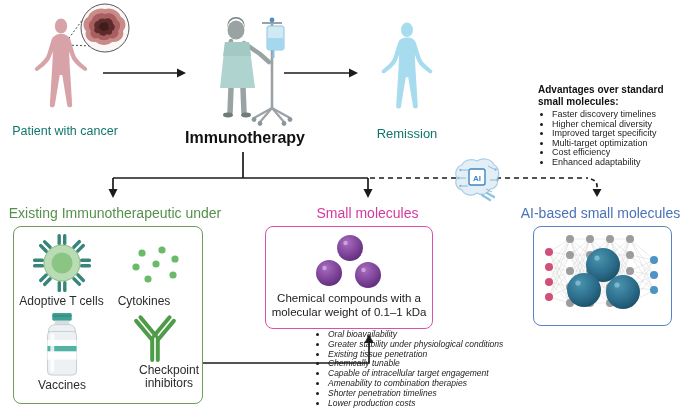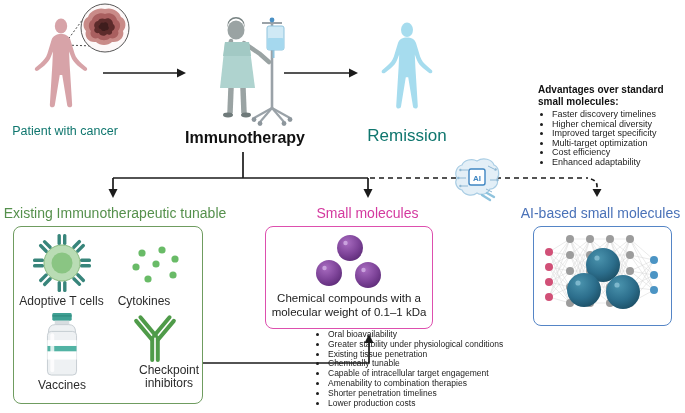--- a/index.html
+++ b/index.html
@@ -23,21 +23,21 @@
   .box.pink{border:1.5px solid #dd4fae;width:166px;height:101px;left:265px;top:226px;}
   .box.blue{border:1.5px solid #5585c6;width:137px;height:98px;left:533px;top:226px;}
   .agent-label{position:absolute;font-size:12px;color:#2b2b2b;text-align:center;line-height:13px;}
   .caption{position:absolute;left:0;top:64px;width:100%;text-align:center;
     font-size:11.5px;line-height:14px;color:#222;}
   .adv{left:538px;top:84px;width:150px;z-index:3;}
   .adv-head{font-size:10px;font-weight:bold;color:#111;line-height:11.5px;}
   ul.blist{margin:3px 0 0 0;padding:0 0 0 14px;}
   ul.blist li{font-size:9px;line-height:9.6px;color:#1d1d1d;}
   .props{left:316px;top:330px;width:265px;z-index:3;}
-  ul.plist{margin:0;padding:0 0 0 12px;}
+  ul.plist{margin:0;padding:0 0 0 12px;font-style:italic;}
   ul.plist li{font-size:8.5px;line-height:9.8px;color:#1d1d1d;}
   .ai-chip-text{font:bold 8px "Liberation Sans",sans-serif;fill:#3f86c2;}
 </style>
 </head>
 <body>
 
 <div id="canvas">
 
   <svg id="connectors" width="685" height="413" viewBox="0 0 685 413">
     <g stroke="#1b1b1b" stroke-width="1.7" fill="none">
@@ -106,21 +106,21 @@
     <ellipse cx="48" cy="103" rx="5" ry="2.4" fill="#6f7a7a"></ellipse>
   </svg>
 
   <svg class="abs fig" style="left:377px;top:21px;" width="60" height="98" viewBox="0 0 100 160">
     <ellipse cx="50" cy="13" rx="10" ry="12" fill="#a6dcee"></ellipse>
     <path fill="#a6dcee" d="M50,26 C43,26 37,29 35,35 L28,58 C26,64 22,69 17,73 L9,80 C6,83 9,87 13,85 L23,77 C28,73 32,68 34,62 L37,54 L36,76 L32,140 C31.5,145 39,146 40,141 L48,92 L52,92 L60,141 C61,146 68.5,145 68,140 L64,76 L63,54 L66,62 C68,68 72,73 77,77 L87,85 C91,87 94,83 91,80 L83,73 C78,69 74,64 72,58 L65,35 C63,29 57,26 50,26 Z"></path>
   </svg>
 
   <div class="abs lbl lbl-small" style="left:5px;top:124px;width:120px;">Patient with cancer</div>
   <div class="abs lbl lbl-bold" style="left:170px;top:129px;width:150px;">Immunotherapy</div>
-  <div class="abs lbl" style="left:362px;top:126px;width:90px;font-size:17px;">Remission</div>
+  <div class="abs lbl" style="left:362px;top:126px;width:90px;font-size:13px;">Remission</div>
 
   <div class="abs adv">
     <div class="adv-head">Advantages over standard</div>
     <div class="adv-head">small molecules:</div>
     <ul class="blist">
       <li>Faster discovery timelines</li>
       <li>Higher chemical diversity</li>
       <li>Improved target specificity</li>
       <li>Multi-target optimization</li>
       <li>Cost efficiency</li>
@@ -141,21 +141,21 @@
         <circle cx="45.5" cy="24" r="1.3"></circle>
     </g>
     <g stroke="#8fc3dd" stroke-width="2.4" stroke-linecap="round">
       <line x1="30" y1="39" x2="38" y2="44"></line>
         <line x1="35" y1="37" x2="42" y2="41"></line>
     </g>
     <rect x="17" y="13" width="16" height="16" rx="2" fill="#ffffff" stroke="#3f86c2" stroke-width="1.4"></rect>
     <text x="25" y="24.5" text-anchor="middle" class="ai-chip-text">AI</text>
   </svg>
 
-  <div class="abs sec-title green" style="left:0px;top:205px;width:230px;">Existing Immunotherapeutic tunable</div>
+  <div class="abs sec-title green" style="left:0px;top:205px;width:230px;">Existing Immunotherapeutic under</div>
   <div class="abs sec-title pink" style="left:285px;top:205px;width:165px;">Small molecules</div>
   <div class="abs sec-title blue" style="left:518px;top:205px;width:165px;">AI-based small molecules</div>
 
   <div class="abs box green">
 
     <svg class="abs" style="left:17px;top:5px;" width="62" height="62" viewBox="0 0 62 62">
       <g fill="#38857b">
         <g transform="rotate(0 31 31)">
             <rect x="26.5" y="2" width="3.4" height="11" rx="1.5"></rect>
             <rect x="32" y="2" width="3.4" height="11" rx="1.5"></rect>

